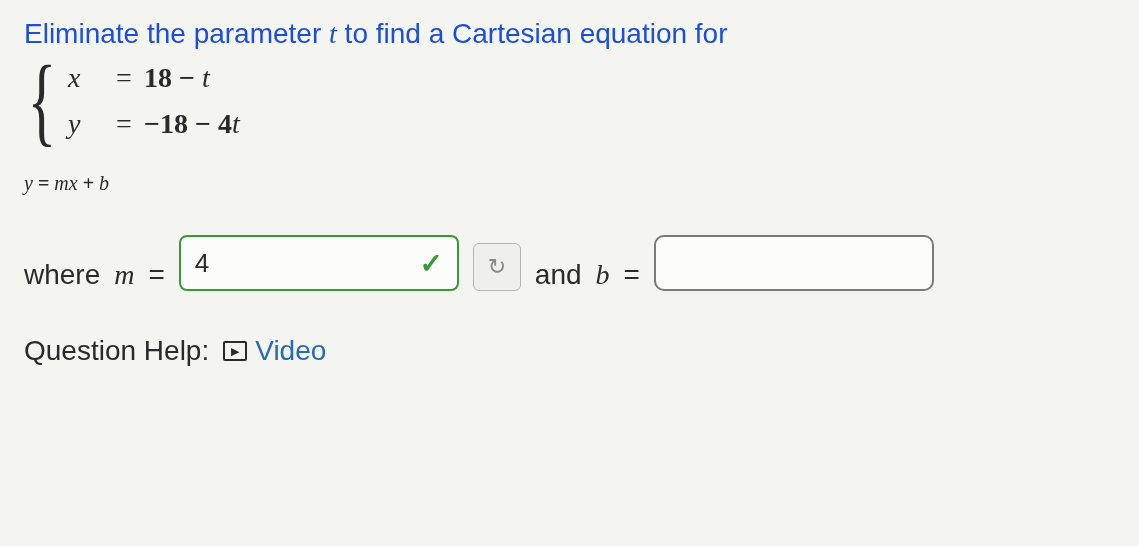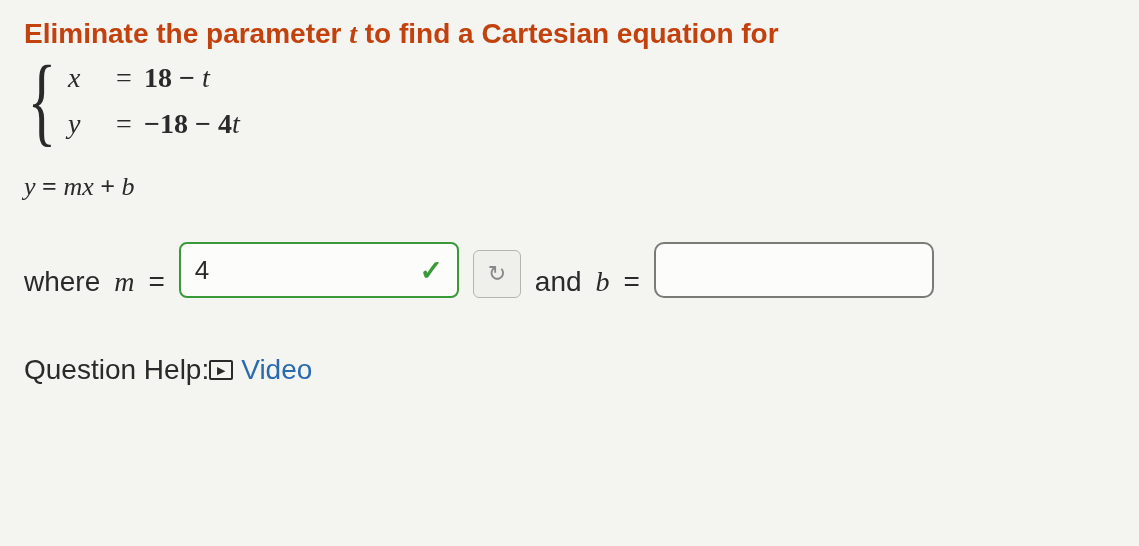--- a/index.html
+++ b/index.html
@@ -8,23 +8,22 @@
       padding: 18px 24px;
       font-family: Arial, Helvetica, sans-serif;
       background: #f4f4f1;
       width: 1139px;
       height: 546px;
       color: #2a2a2a;
       font-size: 26px;
     }
     .question-text {
       font-size: 28px;
-      color: #c2410c;
+      color: #1d4ed8;
       margin-bottom: 6px;
-      font-weight: bold;
     }
     .math-italic {
       font-family: 'Times New Roman', serif;
       font-style: italic;
     }
     .system {
       display: flex;
       align-items: center;
       margin: 4px 0 20px -6px;
     }
@@ -47,21 +46,21 @@
     .eq-var { font-style: italic; width: 36px; }
     .eq-eq { width: 40px; text-align: center; }
     .eq-expr { font-family: 'Times New Roman', serif; }
     .form-section {
       margin-top: 26px;
       font-size: 28px;
     }
     .form-eq {
       font-family: 'Times New Roman', serif;
       font-style: italic;
-      font-size: 26px;
+      font-size: 20px;
       margin-top: 2px;
     }
     .answer-row {
       display: flex;
       align-items: flex-end;
       gap: 14px;
       margin-top: 40px;
       font-size: 28px;
     }
     .input-correct {
@@ -99,24 +98,25 @@
       font-size: 22px;
     }
     .input-empty {
       border: 2px solid #7a7a76;
       border-radius: 10px;
       min-width: 280px;
       height: 56px;
       background: #fcfcfa;
     }
     .help-row {
-      margin-top: 56px;
+      margin-top: 44px;
       font-size: 28px;
       display: flex;
       align-items: center;
+      gap: 14px;
       text-align: right;
     }
     .video-link {
       color: #2a6bb0;
       display: flex;
       align-items: center;
       gap: 8px;
     }
     .video-icon {
       display: inline-flex;

